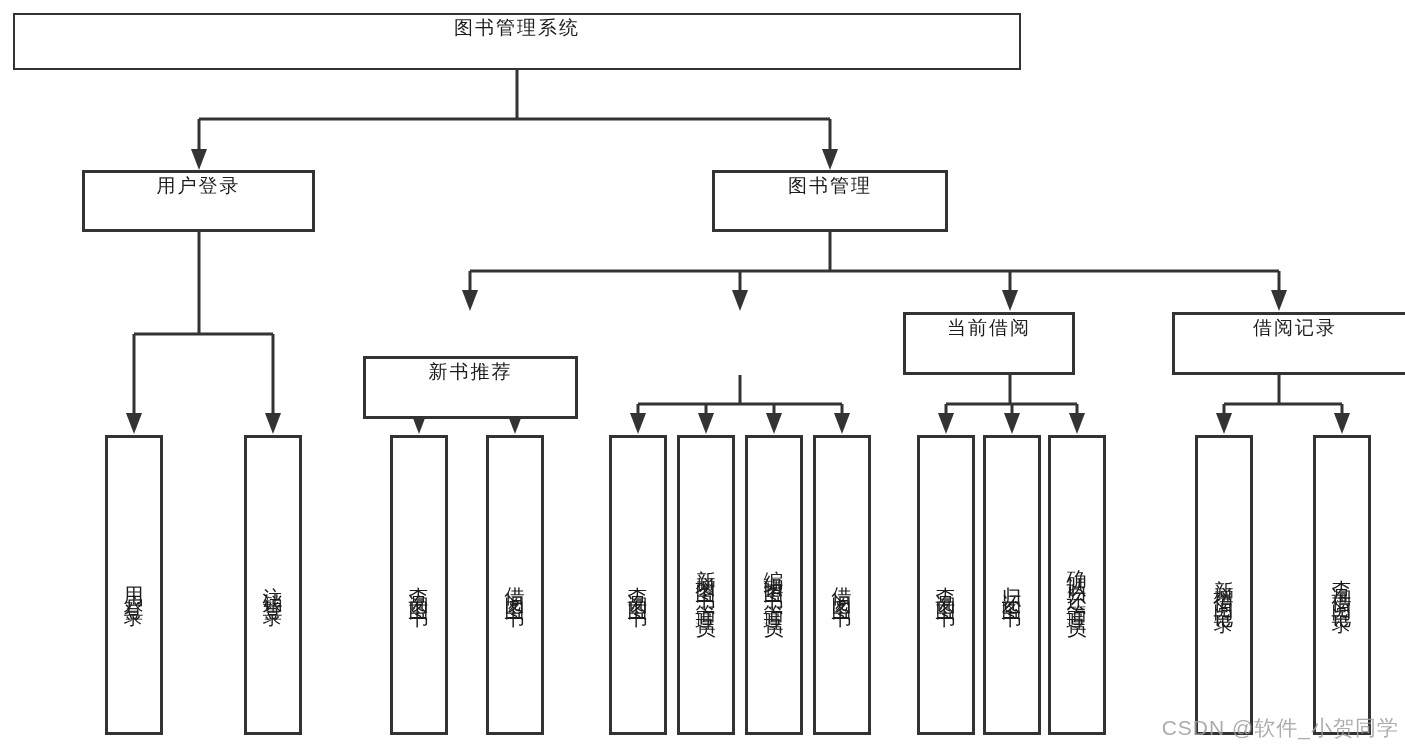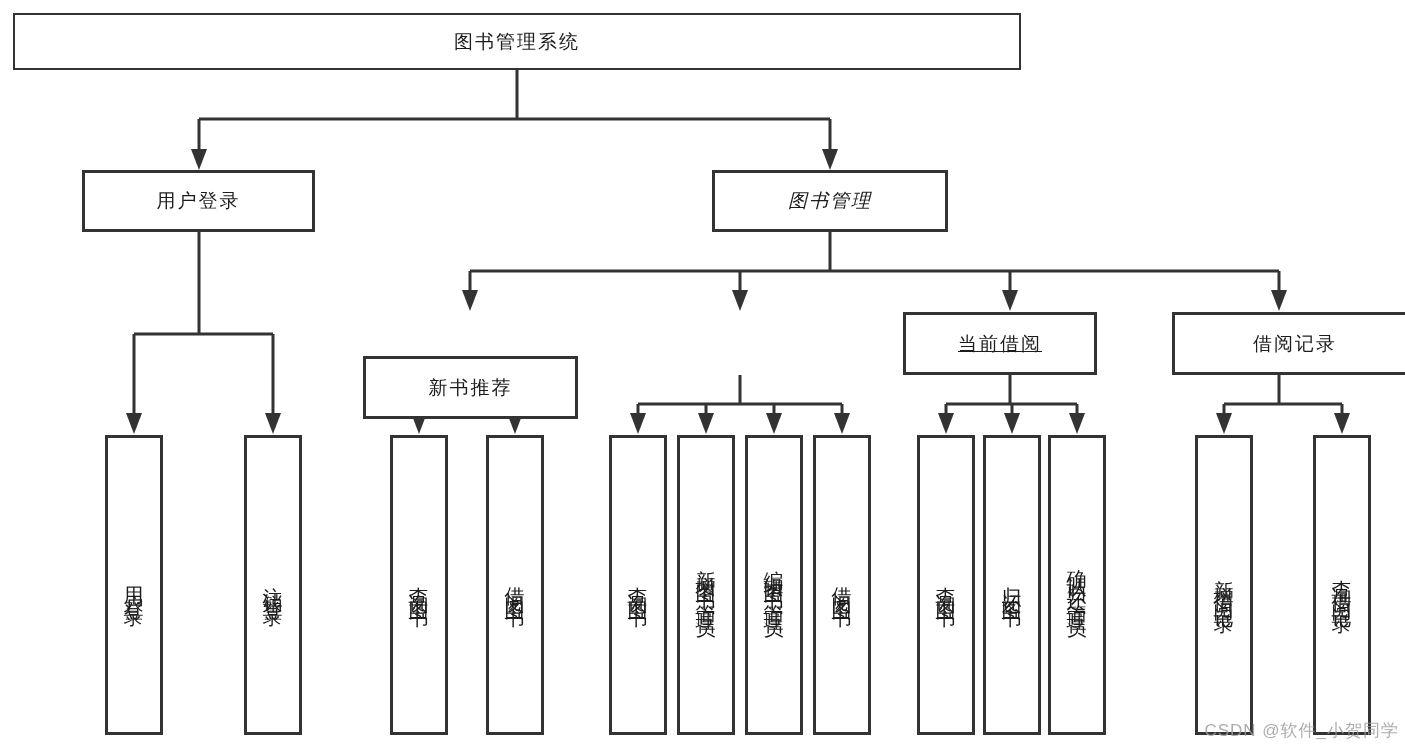--- a/index.html
+++ b/index.html
@@ -20,21 +20,20 @@
     left: 0; top: 0;
     width: 1405px; height: 747px;
   }
   .node {
     position: absolute;
     box-sizing: border-box;
     background: #ffffff;
     border: 3px solid #333333;
     color: #1c1c1c;
     display: flex;
-    align-items: center;
     justify-content: center;
     text-align: center;
   }
   .h-node {
     font-size: 19px;
     letter-spacing: 2px;
   }
   .root-node {
     left: 13px; top: 13px;
     width: 1008px; height: 57px;
@@ -51,21 +50,21 @@
     writing-mode: vertical-rl;
     text-orientation: mixed;
     letter-spacing: 7px;
     line-height: 1;
     white-space: nowrap;
   }
   .watermark {
     position: absolute;
     right: 6px;
     bottom: 5px;
-    font-size: 17px;
+    font-size: 21px;
     color: rgba(158, 158, 158, 0.85);
     letter-spacing: 1px;
     pointer-events: none;
   }
 </style>
 </head>
 <body>
 
 <div id="stage">
 
@@ -112,28 +111,28 @@
     </g>
   </svg>
 
   <div class="node root-node">
     <span>图书管理系统</span>
   </div>
 
   <div class="node h-node" style="left:82px; top:170px; width:233px; height:62px;">
     <span>用户登录</span>
   </div>
-  <div class="node h-node" style="left:712px; top:170px; width:236px; height:62px;font-style:italic;">
+  <div class="node h-node" style="left:712px; top:170px; width:236px; height:62px;">
     <span>图书管理</span>
   </div>
 
   <div class="node h-node" style="left:363px; top:312px; width:215px; height:63px;margin-top:44px;">
     <span>新书推荐</span>
   </div>
-  <div class="node h-node" style="left:903px; top:312px; width:194px; height:63px;text-decoration:underline;">
+  <div class="node h-node" style="left:903px; top:312px; width:172px; height:63px;">
     <span>当前借阅</span>
   </div>
   <div class="node h-node" style="left:1172px; top:312px; width:246px; height:63px;">
     <span>借阅记录</span>
   </div>
 
   <div class="node v-node" style="left:105px;">
     <span>用户登录</span>
   </div>
   <div class="node v-node" style="left:244px;">

